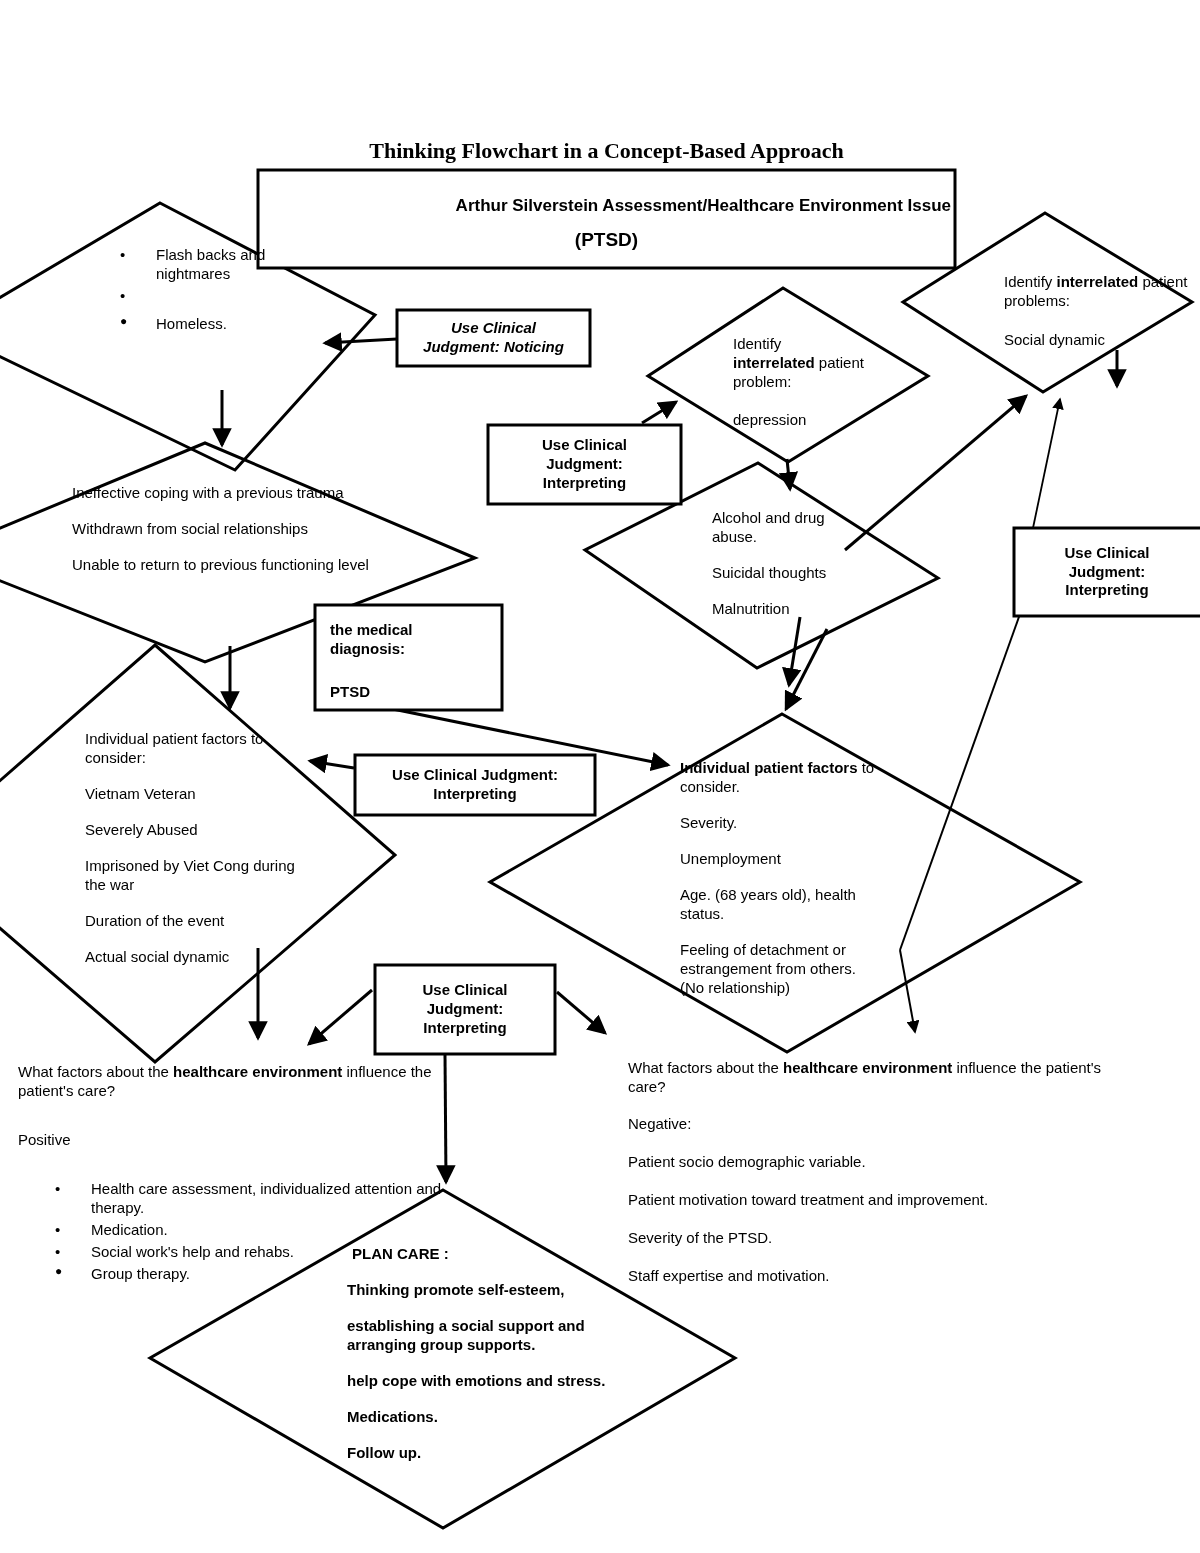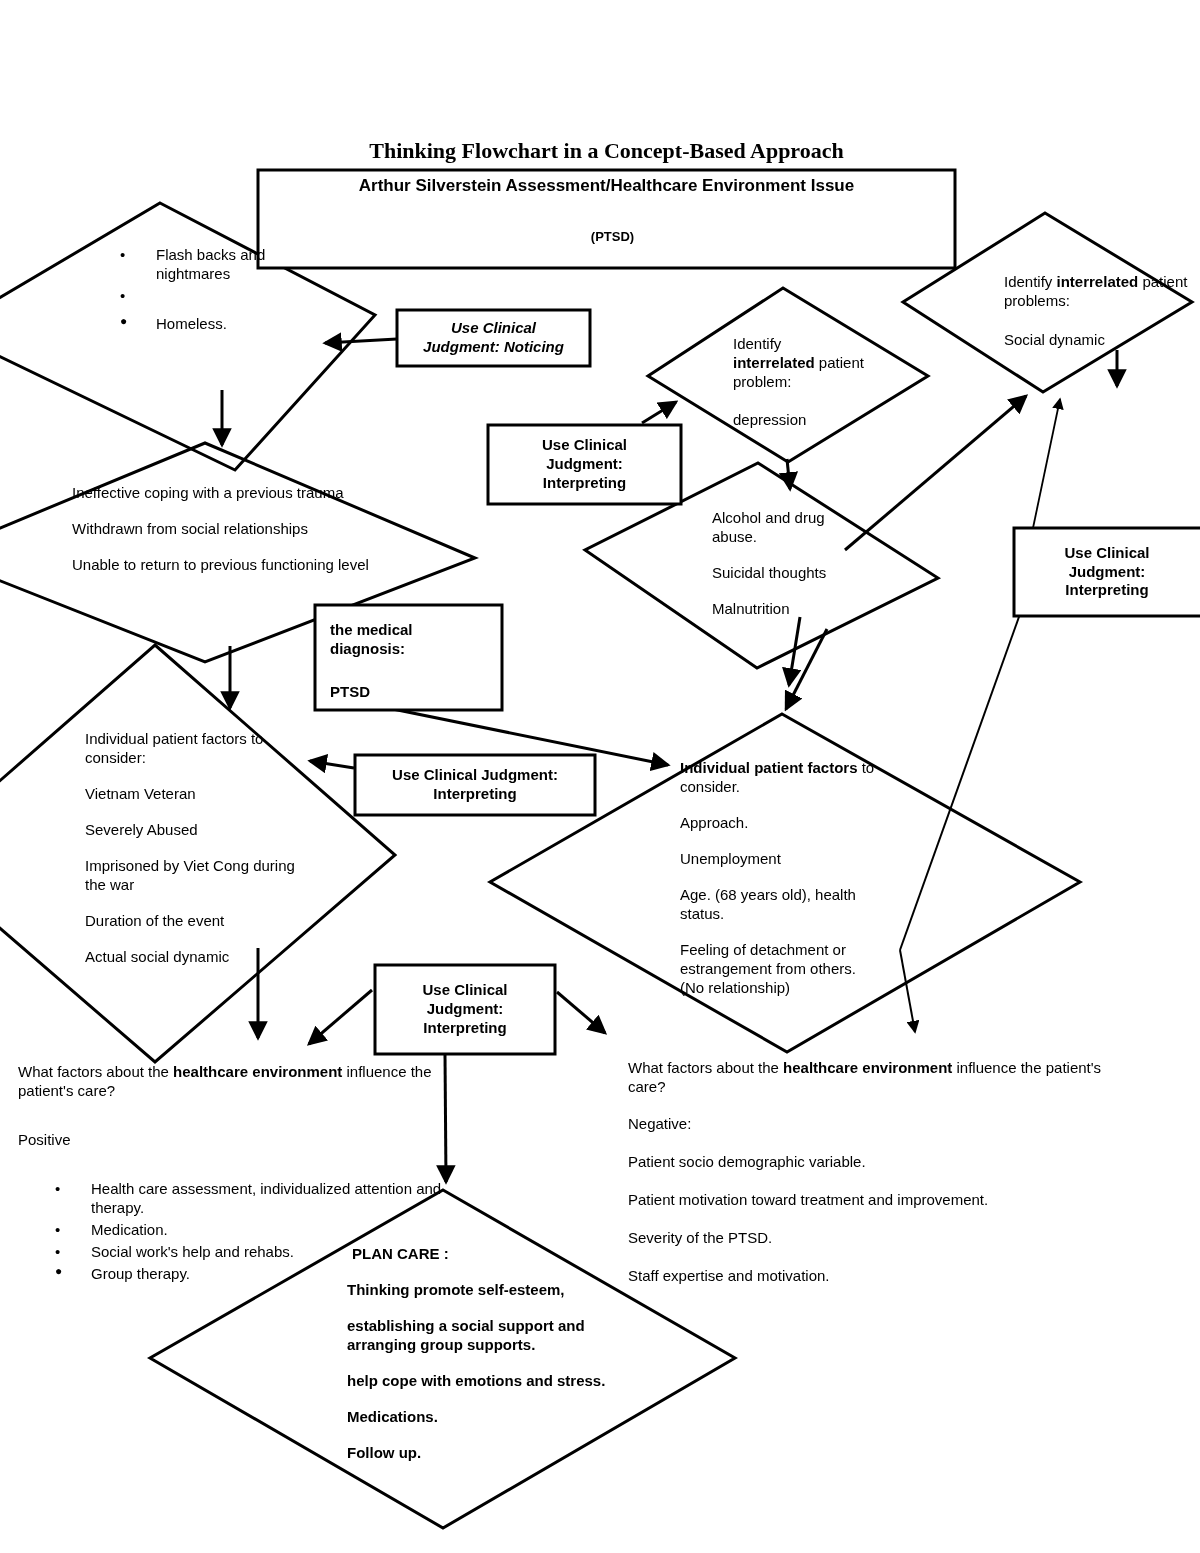--- a/index.html
+++ b/index.html
@@ -63,22 +63,22 @@
     <rect x="397" y="310" width="193" height="56" fill="#fff" stroke="#000" stroke-width="3"></rect>
     <rect x="488" y="425" width="193" height="79" fill="#fff" stroke="#000" stroke-width="3"></rect>
     <rect x="1014" y="528" width="196" height="88" fill="#fff" stroke="#000" stroke-width="3"></rect>
     <rect x="315" y="605" width="187" height="105" fill="#fff" stroke="#000" stroke-width="3"></rect>
     <rect x="355" y="755" width="240" height="60" fill="#fff" stroke="#000" stroke-width="3"></rect>
     <rect x="375" y="965" width="180" height="89" fill="#fff" stroke="#000" stroke-width="3"></rect>
   </svg>
 
   <div class="abs serif-title center" style="left:258px; top:138px; width:697px;">Thinking Flowchart in a Concept-Based Approach</div>
 
-  <div class="abs b center" style="left:262px; top:176px; width:689px; font-size:17px;">Arthur Silverstein Assessment/Healthcare Environment Issue</div>
-  <div class="abs b center" style="left:268px; top:229px; width:689px; font-size:13px;">(PTSD)</div>
+  <div class="abs b center" style="left:262px; top:196px; width:689px; font-size:17px;text-align:right;">Arthur Silverstein Assessment/Healthcare Environment Issue</div>
+  <div class="abs b center" style="left:262px; top:229px; width:689px; font-size:19px;">(PTSD)</div>
 
   <div class="abs txt" style="left:120px; top:245px; width:200px;">
     <div class="bullet-row">
       <span class="bullet-glyph">•</span>
       <span style="width:124px;">Flash backs and nightmares</span>
     </div>
     <div class="bullet-row">
       <span class="bullet-glyph">•</span>
     </div>
     <div class="bullet-row" style="margin-top:9px;">
@@ -134,21 +134,21 @@
     <div class="para">Duration of the event</div>
     <div class="para">Actual social dynamic</div>
   </div>
 
   <div class="abs box-label" style="left:355px; top:755px; width:240px; height:60px;">
     <span style="width:200px;">Use Clinical Judgment: Interpreting</span>
   </div>
 
   <div class="abs txt" style="left:680px; top:758px; width:200px;">
     <div class="para"><span class="b">Individual patient factors</span><span> to consider.</span></div>
-    <div class="para">Approach.</div>
+    <div class="para">Severity.</div>
     <div class="para">Unemployment</div>
     <div class="para">Age. (68 years old), health status.</div>
     <div class="para">Feeling of detachment or estrangement from others. (No relationship)</div>
   </div>
 
   <div class="abs box-label" style="left:375px; top:965px; width:180px; height:89px;">
     <span style="width:112px;">Use Clinical Judgment: Interpreting</span>
   </div>
 
   <div class="abs txt" style="left:18px; top:1062px; width:448px;">

